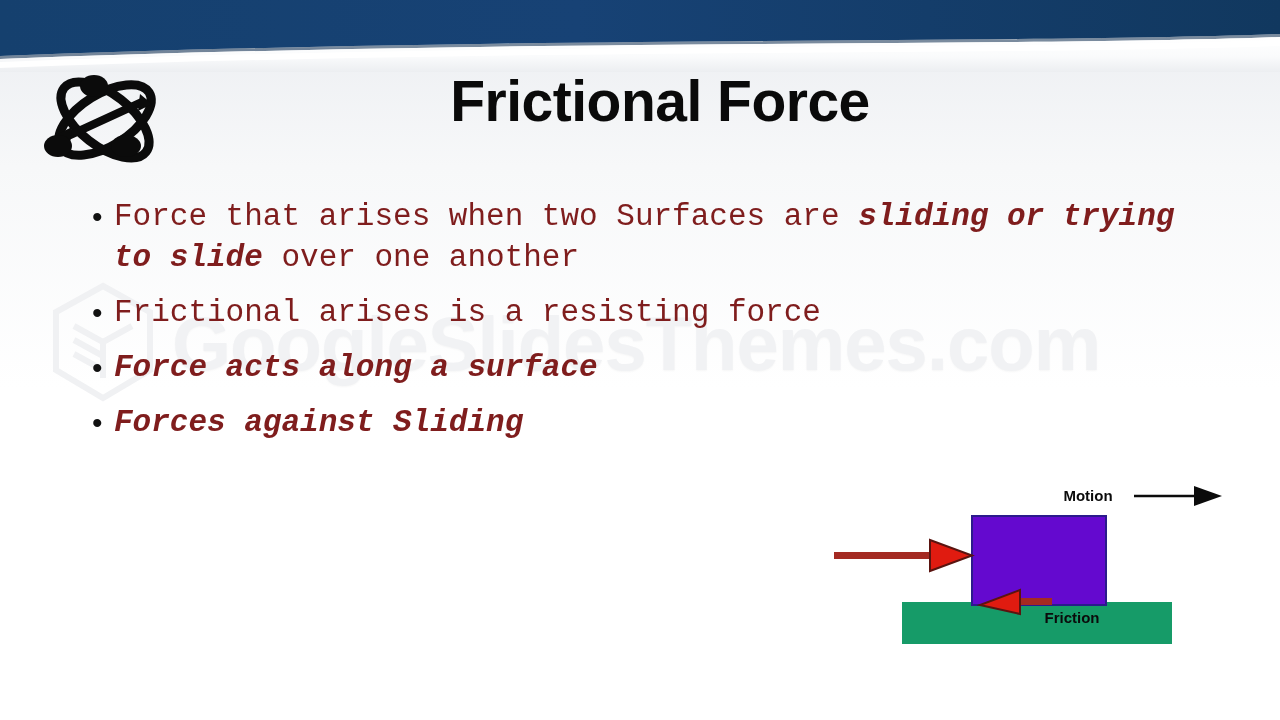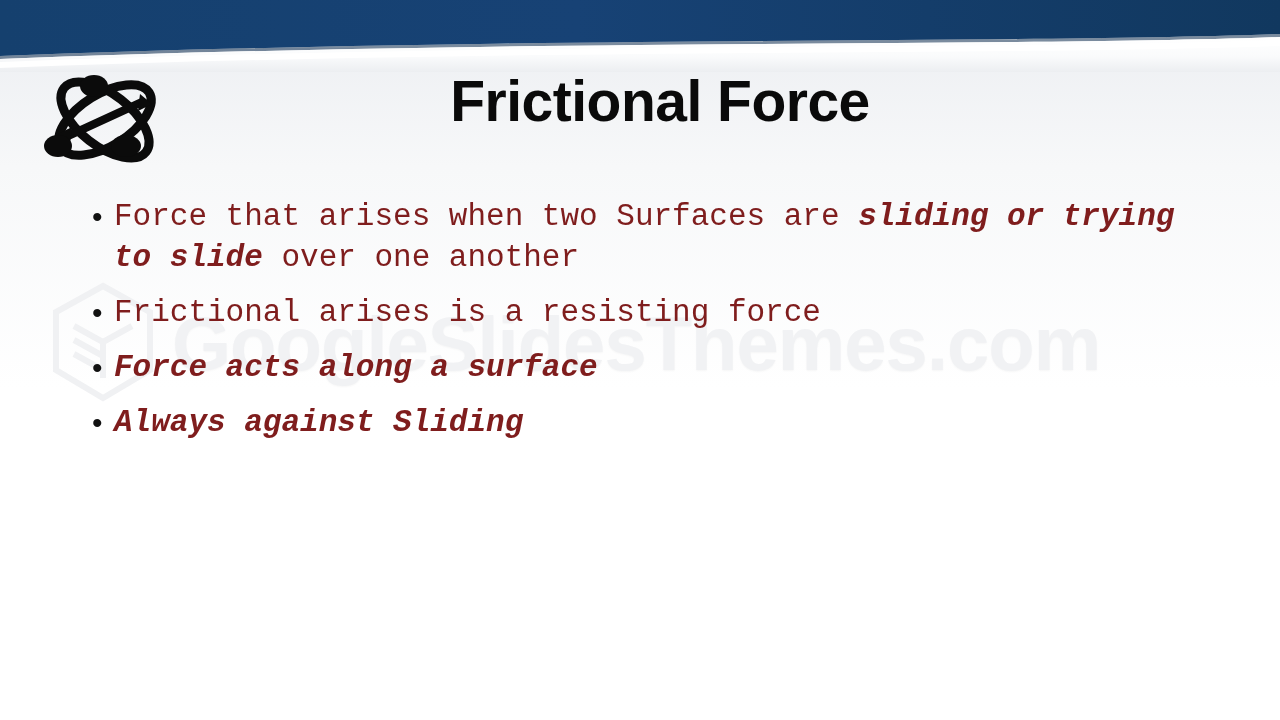--- a/index.html
+++ b/index.html
@@ -225,19 +225,45 @@
       <span class="bullet-text"><span>Frictional arises is a resisting force</span></span>
     </div>
 
     <div class="bullet-row">
       <span class="bullet-dot">•</span>
       <span class="bullet-text"><span class="bi">Force acts along a surface</span></span>
     </div>
 
     <div class="bullet-row">
       <span class="bullet-dot">•</span>
-      <span class="bullet-text"><span class="bi">Always against Sliding</span></span>
-    </div>
-
-  </div>
-
+      <span class="bullet-text"><span class="bi">Forces against Sliding</span></span>
+    </div>
+
+  </div>
+
+  <div class="friction-diagram">
+    <svg width="420" height="185" viewBox="0 0 420 185" xmlns="http://www.w3.org/2000/svg">
+
+      <text x="268" y="23" font-family="Liberation Sans, sans-serif" font-size="15" font-weight="bold" fill="#0B0B0B" text-anchor="middle" id="motion-label">Motion</text>
+      <g>
+        <line x1="314" y1="18" x2="378" y2="18" stroke="#0B0B0B" stroke-width="2.5"></line>
+        <polygon points="374,8 402,18 374,28" fill="#0B0B0B"></polygon>
+      </g>
+
+      <rect x="82" y="124" width="270" height="42" fill="#169B68"></rect>
+
+      <rect x="152" y="38" width="134" height="89" fill="#6409CF" stroke="#2B1B8C" stroke-width="2"></rect>
+
+      <g>
+        <rect x="14" y="74" width="105" height="7" fill="#A42A22"></rect>
+        <polygon points="110,62 152,77.5 110,93" fill="#E01B10" stroke="#5A1410" stroke-width="2"></polygon>
+      </g>
+
+      <g>
+        <rect x="196" y="120" width="36" height="7" fill="#A42A22"></rect>
+        <polygon points="200,112 200,136 160,127" fill="#E01B10" stroke="#5A1410" stroke-width="2"></polygon>
+      </g>
+
+      <text x="252" y="145" font-family="Liberation Sans, sans-serif" font-size="15" font-weight="bold" fill="#0B0B0B" text-anchor="middle" id="friction-label">Friction</text>
+    </svg>
+  </div>
 
 </div>
 
 </body></html>

